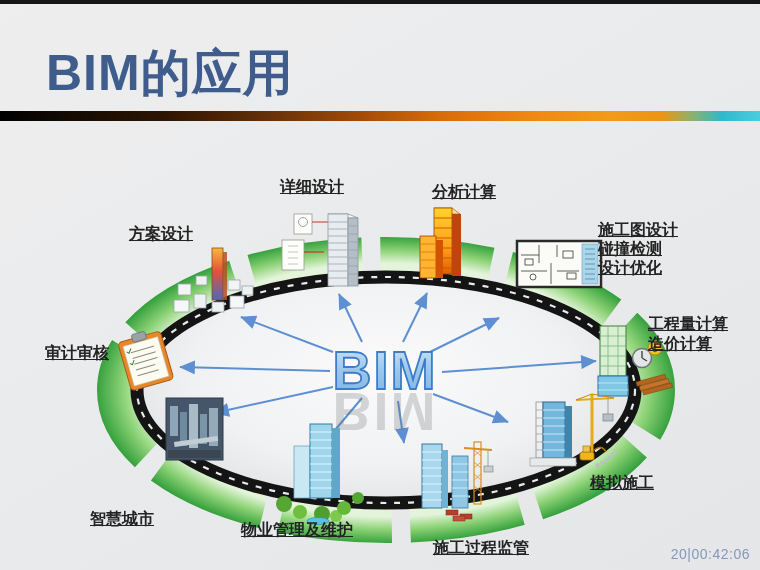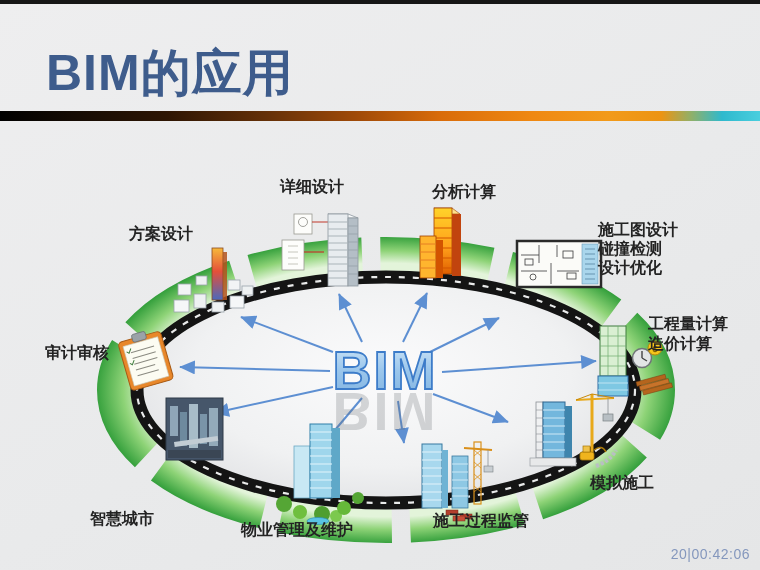--- a/index.html
+++ b/index.html
@@ -9,21 +9,21 @@
          background:linear-gradient(150deg,#eeeeef 0%,#e9eaeb 55%,#e5e6e7 100%);}
   .top-strip{position:absolute;top:0;left:0;width:760px;height:4px;background:#161616;}
   .title{position:absolute;left:46px;top:40px;font-size:50px;font-weight:bold;
          color:#3E5C8C;letter-spacing:1px;white-space:nowrap;}
   .grad-bar{position:absolute;left:0;top:111px;width:760px;height:10px;
     background:linear-gradient(90deg,#000000 0%,#150b03 10%,#2e1503 22%,#643008 35%,
       #a04a08 47%,#d96c0a 58%,#ef8812 70%,#f29a1a 80%,#ec9413 87%,#8fb06a 91%,
       #2fb9cd 95%,#49cede 100%);}
   .diagram-svg{position:absolute;left:0;top:0;width:760px;height:570px;z-index:1;}
   .lbl{position:absolute;font-weight:bold;font-size:16px;color:#232323;
-       white-space:nowrap;z-index:3;}
+       white-space:nowrap;z-index:3;text-decoration:underline;}
   .lbl.centered{transform:translateX(-50%);}
   .lbl-multi{line-height:19px;}
   .timestamp{position:absolute;right:10px;top:546px;font-size:14px;color:#8497BD;
              letter-spacing:0.5px;z-index:3;}
 </style>
 </head>
 <body>
 
 <div class="slide">
   <div class="top-strip"></div>
@@ -236,19 +236,19 @@
   <div class="lbl lbl-multi" style="left:598px;top:220px;">
     <div>施工图设计</div>
     <div>碰撞检测</div>
     <div>设计优化</div>
   </div>
   <div class="lbl lbl-multi" style="left:648px;top:314px;line-height:20px;">
     <div>工程量计算</div>
     <div>造价计算</div>
   </div>
   <div class="lbl centered" style="left:622px;top:473px;text-align:right;">模拟施工</div>
-  <div class="lbl centered" style="left:481px;top:511px;">施工过程监管</div>
+  <div class="lbl centered" style="left:481px;top:538px;">施工过程监管</div>
   <div class="lbl centered" style="left:297px;top:520px;">物业管理及维护</div>
   <div class="lbl centered" style="left:122px;top:465px;margin-top:44px;">智慧城市</div>
   <div class="lbl centered" style="left:77px;top:343px;text-align:right;">审计审核</div>
 
   <div class="timestamp">20|00:42:06</div>
 </div>
 
 </body></html>

